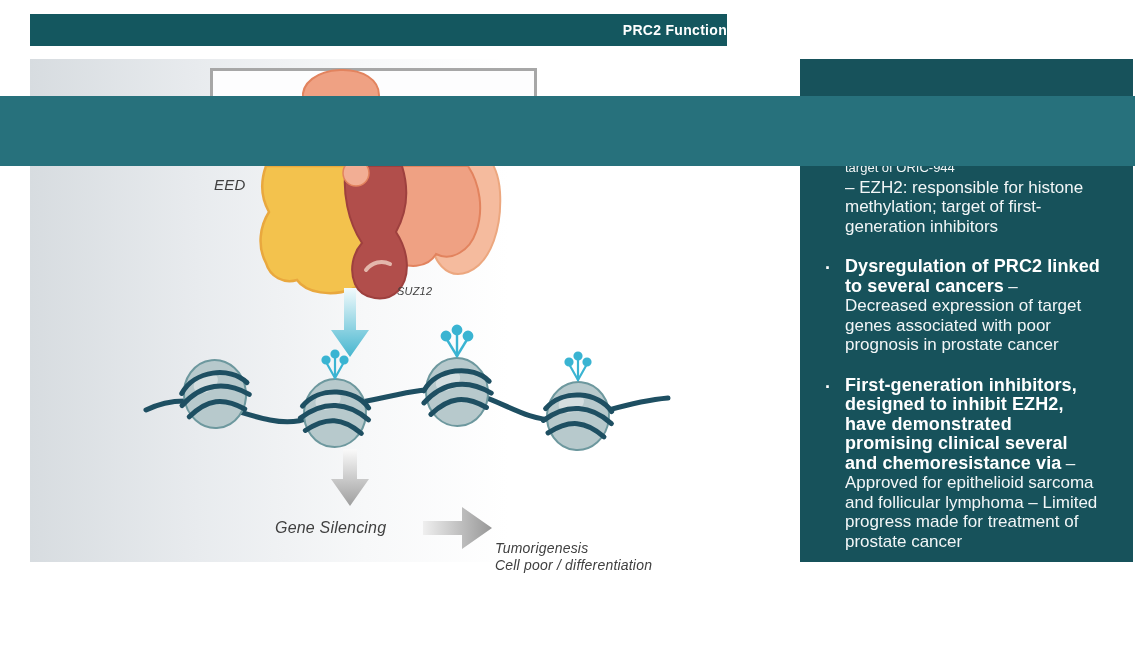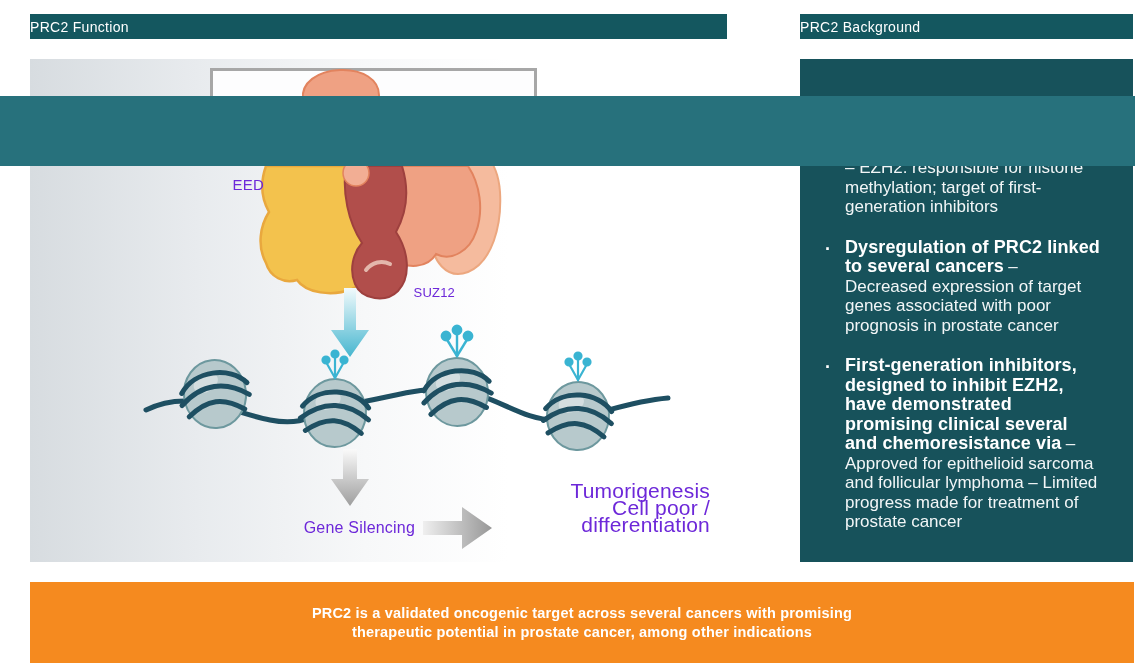--- a/index.html
+++ b/index.html
@@ -3,46 +3,46 @@
 <meta charset="utf-8">
 <style>
   html,body{margin:0;padding:0;background:#fff;}
   #page{
     position:relative;width:1135px;height:672px;overflow:hidden;background:#ffffff;
     font-family:"Liberation Sans",sans-serif;
   }
   .abs{position:absolute;}
   
   .hdr{
-    position:absolute;top:14px;height:25px;background:#14575F;color:#ffffff;
-    display:flex;align-items:center;justify-content:flex-start;
-    font-size:14px;font-weight:400;letter-spacing:.3px;z-index:6;
+    position:absolute;top:14px;height:32px;background:#14575F;color:#ffffff;
+    display:flex;align-items:center;justify-content:flex-end;
+    font-size:14px;font-weight:700;letter-spacing:.3px;z-index:6;
   }
   #hdr-left{left:30px;width:697px;}
   #hdr-right{left:800px;width:333px;}
   
   #fn-panel{
     left:30px;top:59px;width:478px;height:503px;z-index:1;
     background:linear-gradient(to right,#d7dce0 0%,#e8ebee 35%,#f7f8f9 70%,#ffffff 100%);
   }
   
   #callout{
     left:210px;top:68px;width:327px;height:88px;background:#fdfdfe;
     border:3px solid #a7a7a7;z-index:2;box-sizing:border-box;
   }
   svg.art{position:absolute;left:0;top:0;z-index:3;pointer-events:none;}
   
   #band{left:0;top:96px;width:1135px;height:70px;background:#27717C;z-index:5;}
   
-  .dlabel{position:absolute;color:#6d28d9;z-index:4;text-align:right;letter-spacing:.2px;}
+  .dlabel{position:absolute;color:#404040;z-index:4;text-align:left;letter-spacing:.2px;font-style:italic;}
   #lbl-eed{left:214px;top:176px;width:50px;font-size:15px;}
-  #lbl-suz12{left:385px;top:285px;width:70px;font-size:13px;}
+  #lbl-suz12{left:397px;top:285px;width:70px;font-size:11px;}
   #lbl-trimethyl{left:150px;top:306px;width:155px;font-size:15px;line-height:16px;}
   #lbl-silencing{left:275px;top:519px;width:140px;font-size:16px;}
-  #lbl-outcome{left:495px;top:482px;width:215px;font-size:21px;line-height:17px;}
+  #lbl-outcome{left:495px;top:540px;width:215px;font-size:14px;line-height:17px;}
   
   #bg-panel{left:800px;top:59px;width:333px;height:503px;background:#17525B;z-index:1;}
   #bg-content{left:845px;top:158px;width:258px;z-index:4;color:#ffffff;}
   .bullet{position:relative;margin-bottom:21px;}
   .bullet p{margin:0;line-height:19.5px;}
   .dot{
     position:absolute;left:-20px;top:1px;font-size:18px;font-weight:700;color:#ffffff;
   }
   .headline{font-size:18px;font-weight:700;letter-spacing:.1px;}
   .detail{font-size:17px;font-weight:400;color:#f2f6f7;}
@@ -55,23 +55,20 @@
     letter-spacing:.2px;
   }
 </style>
 </head>
 <body>
 
 <div id="page">
 
   <div id="hdr-left" class="hdr">
     <span>PRC2 Function</span>
-  </div>
-  <div id="hdr-right" class="hdr">
-    <span>PRC2 Background</span>
   </div>
 
   <div id="fn-panel" class="abs"></div>
   <div id="callout" class="abs"></div>
 
   <svg class="art" width="1135" height="672" viewBox="0 0 1135 672">
     <defs>
       <linearGradient id="cyanGrad" x1="0" y1="288" x2="0" y2="357" gradientUnits="userSpaceOnUse">
         <stop offset="0" stop-color="#f2fafc"></stop>
           <stop offset="1" stop-color="#46b6cf"></stop>
@@ -167,38 +164,35 @@
   <div id="lbl-suz12" class="dlabel">SUZ12</div>
   <div id="lbl-silencing" class="dlabel">Gene Silencing</div>
   <div id="lbl-outcome" class="dlabel">
     <span>Tumorigenesis</span><br>
     <span>Cell poor / differentiation</span>
   </div>
 
   <div id="bg-panel" class="abs"></div>
   <div id="bg-content" class="abs">
     <div class="bullet">
+      <p class="clipline">target of ORIC-944</p>
       <p><span class="detail">– EZH2: responsible for histone methylation; target of first-generation inhibitors</span></p>
     </div>
     <div class="bullet">
       <span class="dot">·</span>
       <p>
         <span class="headline">Dysregulation of PRC2 linked to several cancers</span>
         <span class="detail">– Decreased expression of target genes associated with poor prognosis in prostate cancer</span>
       </p>
     </div>
     <div class="bullet">
       <span class="dot">·</span>
       <p>
         <span class="headline">First-generation inhibitors, designed to inhibit EZH2, have demonstrated promising clinical several and chemoresistance via</span>
         <span class="detail">– Approved for epithelioid sarcoma and follicular lymphoma – Limited progress made for treatment of prostate cancer</span>
       </p>
     </div>
   </div>
 
   <div id="band" class="abs"></div>
 
-  <div id="banner" class="abs">
-    <div>PRC2 is a validated oncogenic target across several cancers with promising</div>
-    <div>therapeutic potential in prostate cancer, among other indications</div>
-  </div>
 
 </div>
 
 </body></html>

